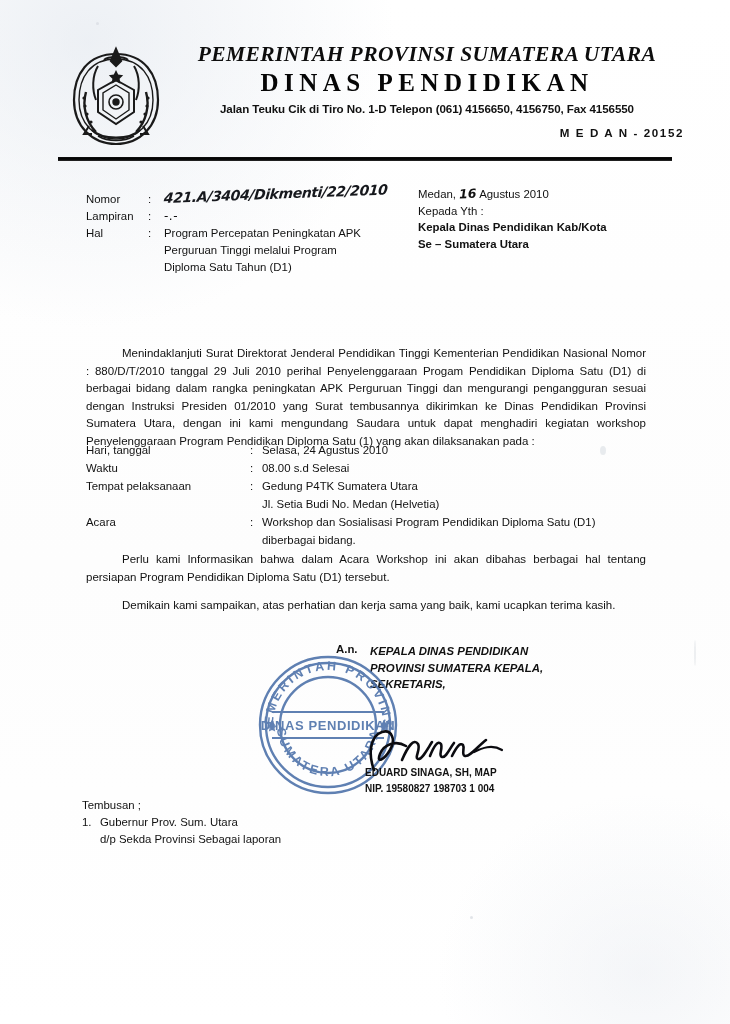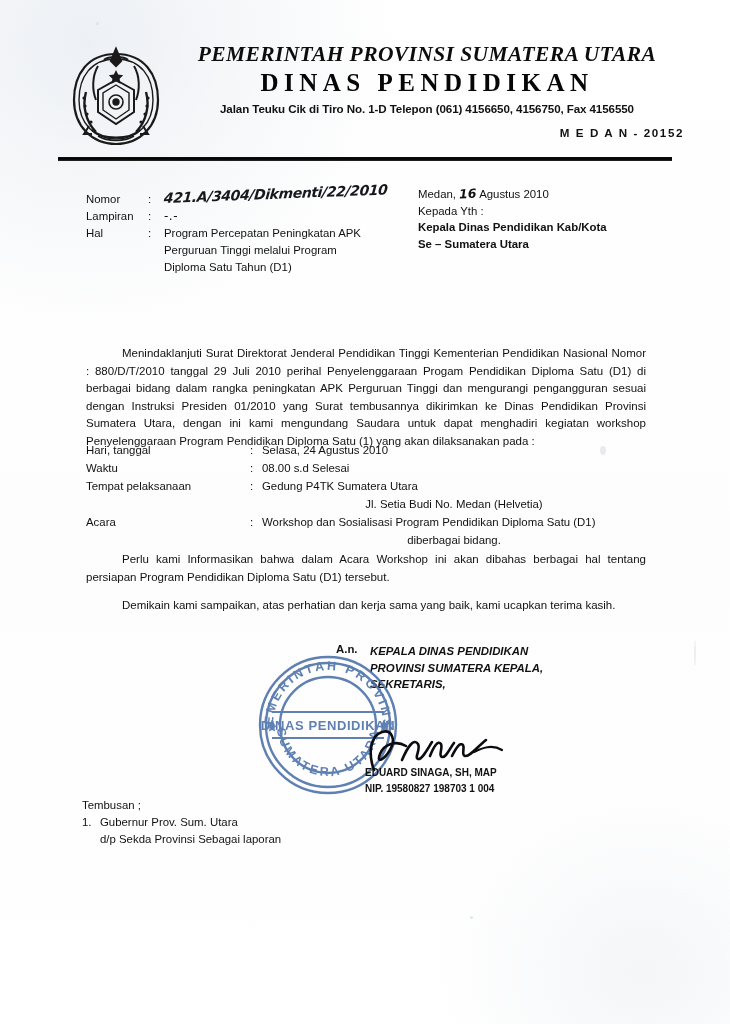--- a/index.html
+++ b/index.html
@@ -171,21 +171,21 @@
     left: 86px;
     top: 441px;
     width: 560px;
     font-size: 11.4px;
     line-height: 18px;
   }
   .det-row { display: flex; align-items: flex-start; }
   .det-label { width: 164px; flex: none; }
   .det-colon { width: 12px; flex: none; }
   .det-val { flex: 1; text-align: justify; }
-  .det-val2 { margin-left: 176px; text-align: center; }
+  .det-val2 { margin-left: 176px; }
   .det-val.j { text-align: justify; text-align-last: left; }
 
   .para2 { top: 551px; }
   .para3 { top: 597px; }
 
   
   .sig-block {
     position: absolute;
     left: 370px;
     top: 643px;

